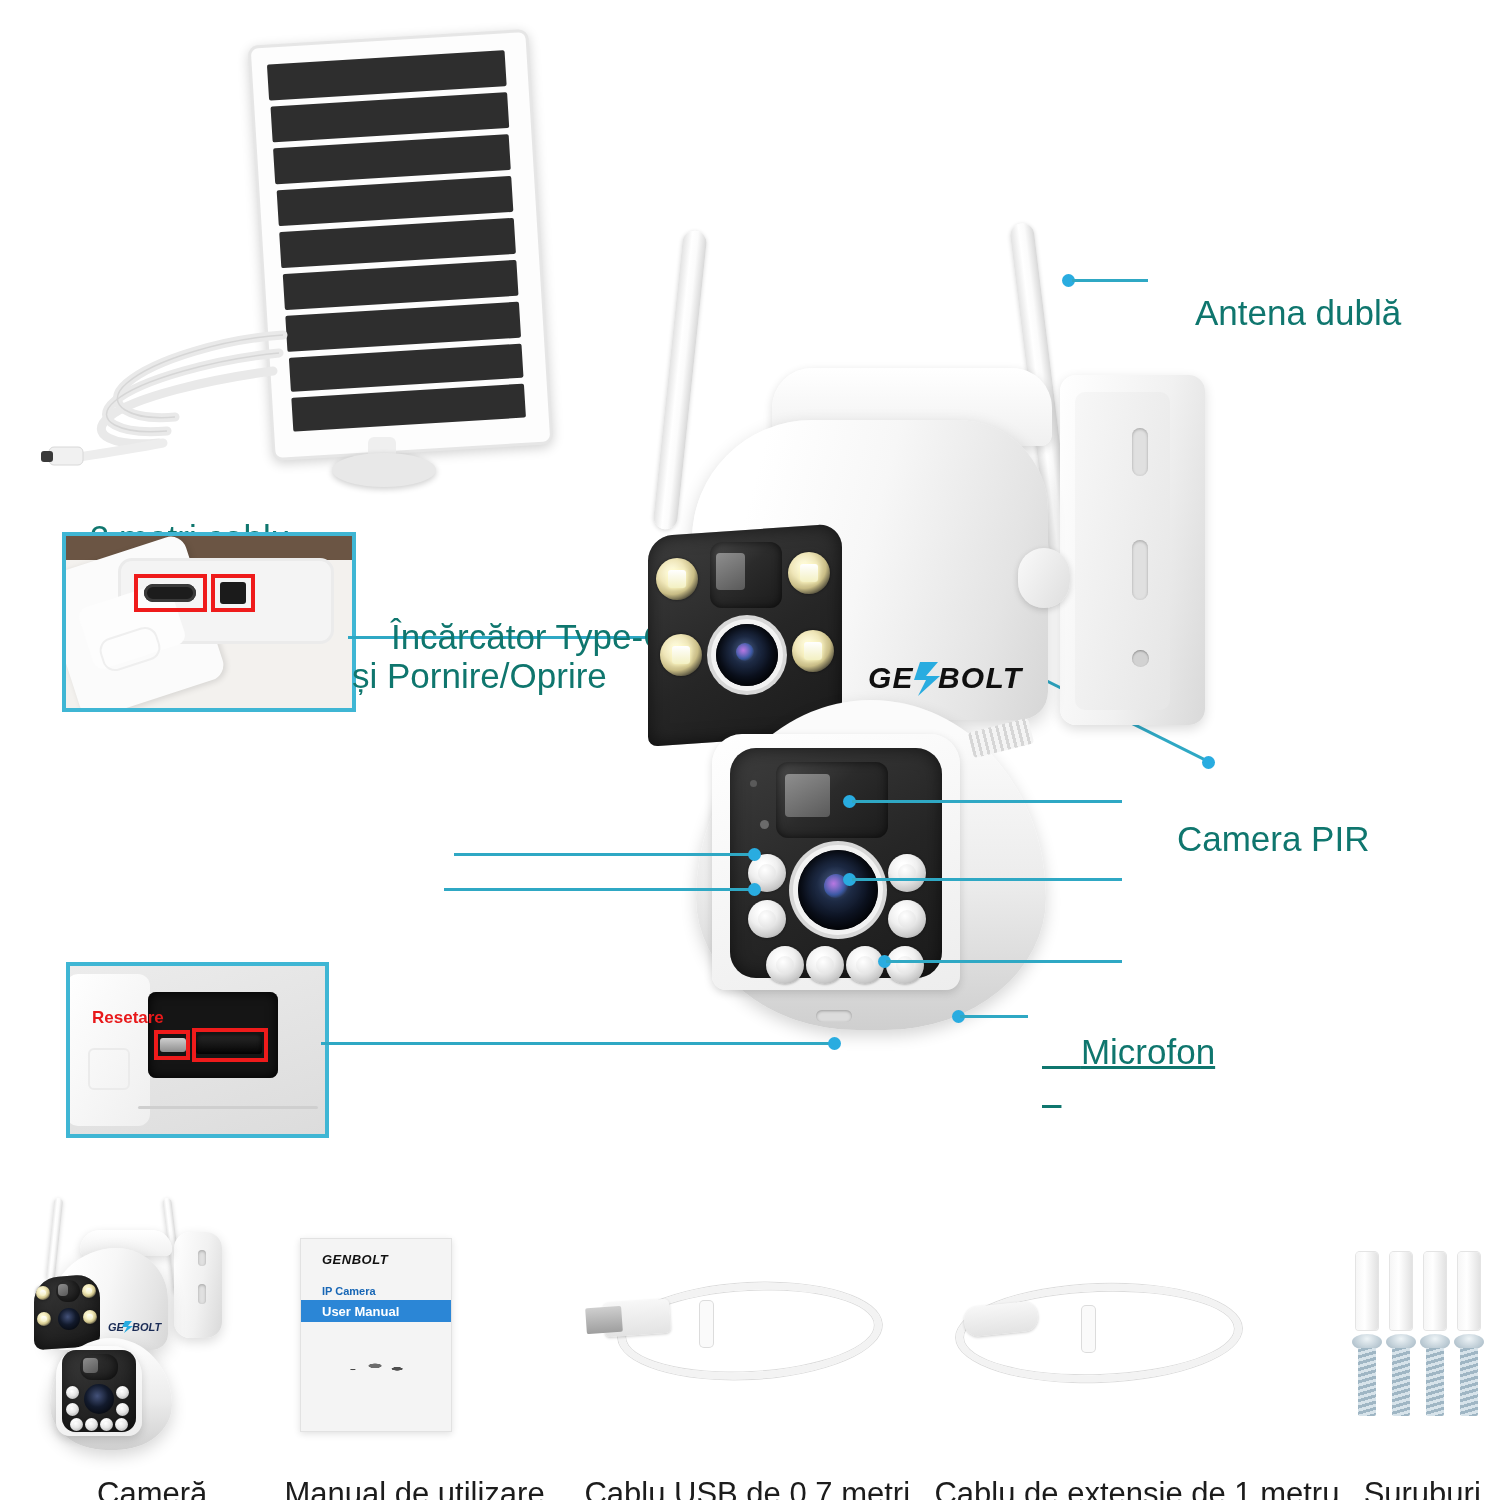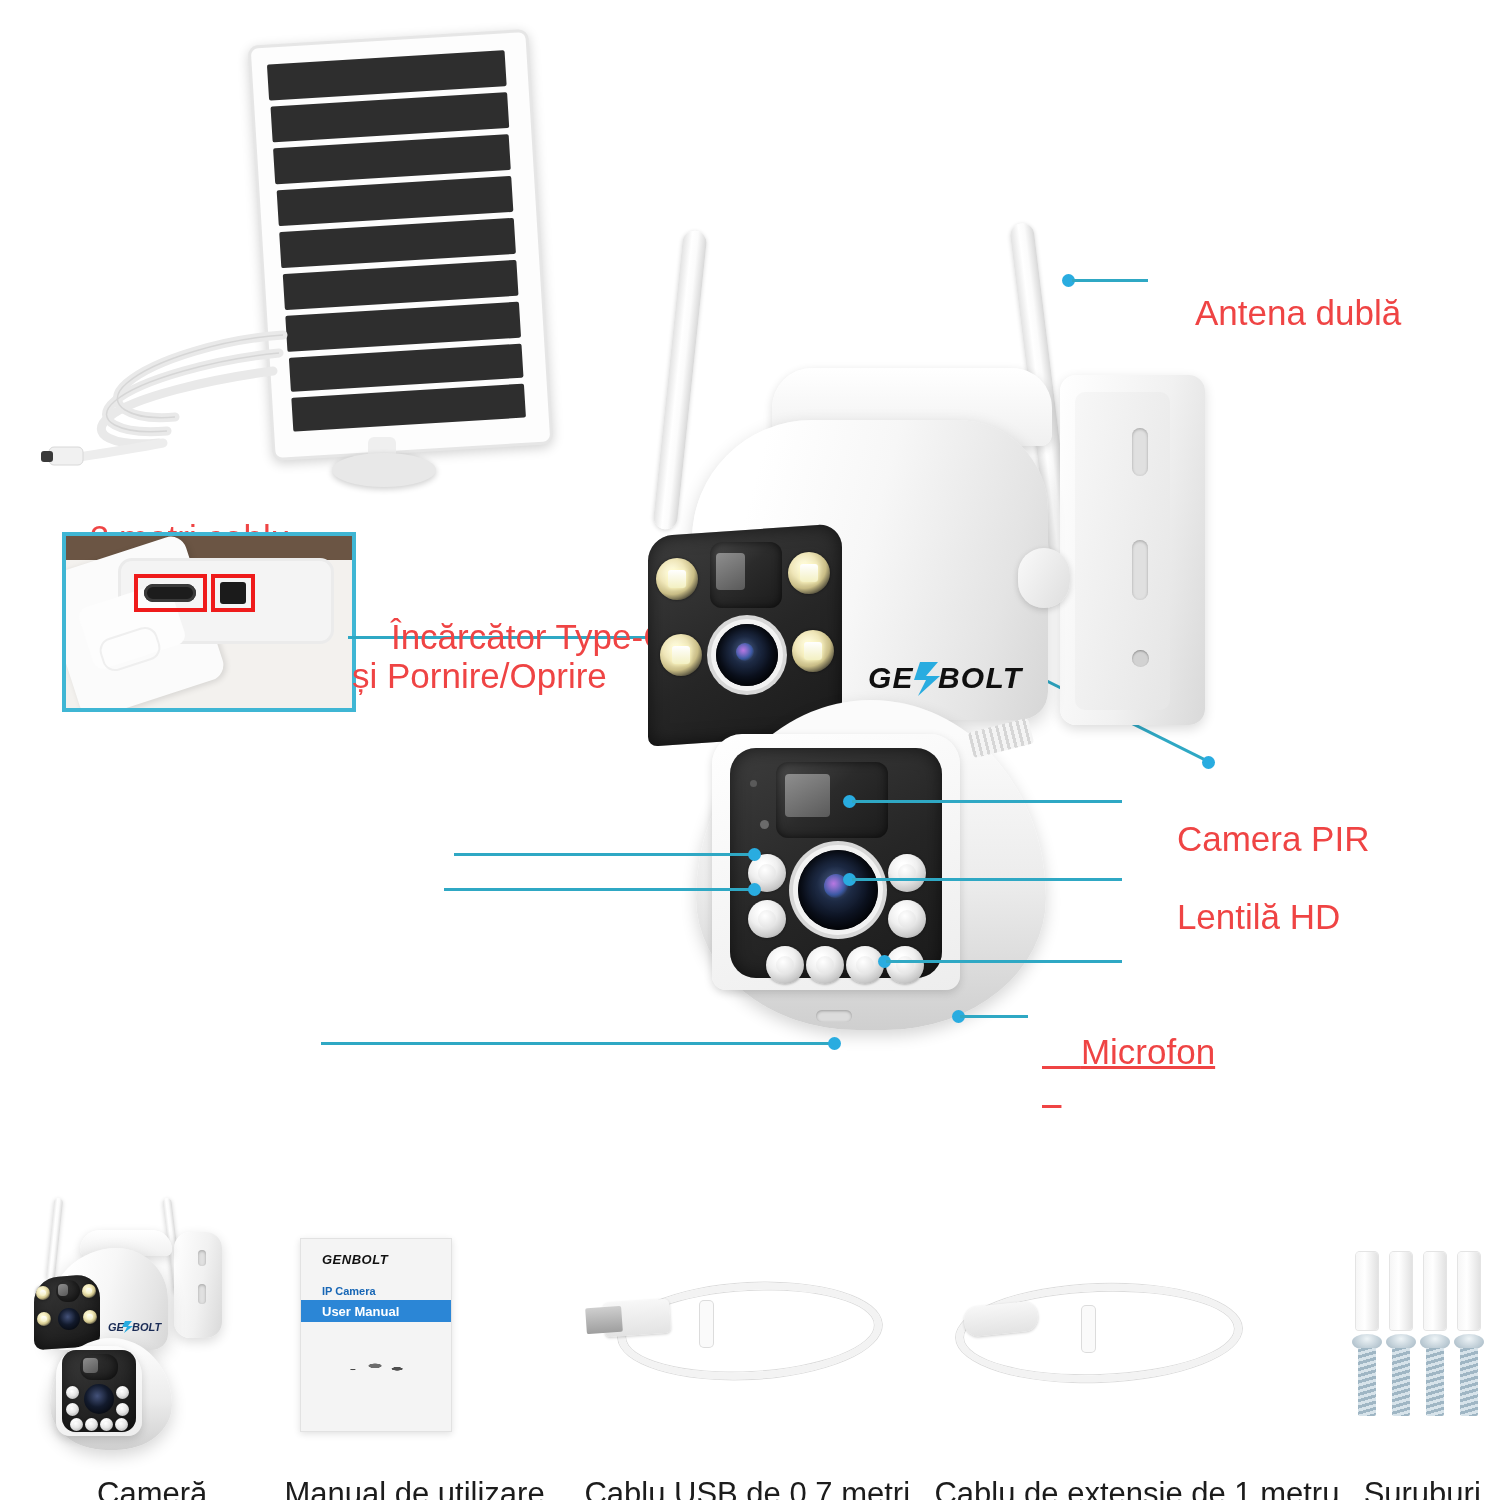--- a/index.html
+++ b/index.html
@@ -1,20 +1,20 @@
 <!DOCTYPE html>
 <html><head>
 <meta charset="utf-8">
 <style>
   html,body{margin:0;padding:0;background:#ffffff;}
   body{width:1500px;height:1500px;position:relative;overflow:hidden;
        font-family:"Liberation Sans","DejaVu Sans",sans-serif;color:#1a1a1a;}
   .stage{position:absolute;inset:0;}
   .abs{position:absolute;}
-  .lbl{position:absolute;font-size:35px;line-height:1.12;color:#ef4444;white-space:pre;}
+  .lbl{position:absolute;font-size:35px;line-height:1.12;color:#0f766e;white-space:pre;}
   .leader{position:absolute;background:#2fa8c4;height:3px;}
   .dot{position:absolute;width:13px;height:13px;border-radius:50%;background:#29ace0;}
   .diag{position:absolute;transform-origin:0 0;background:#2fa8c4;height:3px;}
 
   
   .inset{position:absolute;border:4px solid #3fb6d4;background:#f2efe9;overflow:hidden;}
   .redbox{position:absolute;border:4px solid #ef1b1b;box-sizing:border-box;}
 
   
   .solar-frame{position:absolute;background:#fdfdfd;border:3px solid #e6e6e6;border-radius:10px;
@@ -212,39 +212,48 @@
   </div>
 
   <div class="dot" style="left:843px;top:795px;"></div>
   <div class="leader" style="left:852px;top:800px;width:270px;"></div>
   <div class="lbl" style="left:1138px;top:780px;">
     <span>Camera PIR</span>
   </div>
 
   <div class="dot" style="left:843px;top:873px;"></div>
   <div class="leader" style="left:852px;top:878px;width:270px;"></div>
-  <div class="lbl" style="left:1138px;top:858px;">
-    <span>Lentilă HD</span>
-  </div>
 
   <div class="dot" style="left:878px;top:955px;"></div>
   <div class="leader" style="left:886px;top:960px;width:236px;"></div>
 
   <div class="dot" style="left:952px;top:1010px;"></div>
   <div class="leader" style="left:960px;top:1015px;width:68px;"></div>
   <div class="lbl" style="left:1042px;top:993px;text-decoration:underline;">
     <span>Microfon</span>
   </div>
 
   <div class="leader" style="left:454px;top:853px;width:296px;"></div>
   <div class="dot" style="left:748px;top:848px;"></div>
 
   <div class="leader" style="left:444px;top:888px;width:308px;"></div>
   <div class="dot" style="left:748px;top:883px;"></div>
 
+  <div class="inset" style="left:66px;top:962px;width:255px;height:168px;">
+    <div class="abs" style="inset:0;background:linear-gradient(160deg,#ececec,#dcdcdc);"></div>
+    <div class="abs" style="left:-4px;top:8px;width:84px;height:152px;background:linear-gradient(120deg,#ffffff,#efefef);border-radius:12px;"></div>
+    <div class="abs" style="left:18px;top:82px;width:38px;height:38px;border:2px solid #ebebeb;border-radius:6px;"></div>
+    <div class="abs" style="left:78px;top:26px;width:130px;height:86px;background:#151515;border-radius:8px;box-shadow:inset 0 0 12px #000;"></div>
+    <div class="abs" style="left:90px;top:72px;width:26px;height:14px;border-radius:3px;background:linear-gradient(180deg,#cfcfcf,#8e8e8e);"></div>
+    <div class="abs" style="left:126px;top:68px;width:66px;height:20px;border-radius:3px;background:linear-gradient(180deg,#2a2a2a,#050505);box-shadow:inset 0 0 5px #000;"></div>
+    <div class="redbox" style="left:84px;top:64px;width:36px;height:30px;"></div>
+    <div class="redbox" style="left:122px;top:62px;width:76px;height:34px;"></div>
+    <div class="abs" style="left:22px;top:42px;font-size:17px;font-weight:bold;color:#e8191b;"><span>Resetare</span></div>
+    <div class="abs" style="left:68px;top:140px;width:180px;height:3px;background:#cfcfcf;border-radius:2px;"></div>
+  </div>
   <div class="leader" style="left:321px;top:1042px;width:514px;"></div>
   <div class="dot" style="left:828px;top:1037px;"></div>
 
   <div class="abs" style="left:22px;top:1198px;width:230px;height:230px;">
     <div class="ant" style="left:28px;top:0px;width:9px;height:82px;transform:rotate(6deg);"></div>
     <div class="ant" style="left:146px;top:0px;width:9px;height:96px;transform:rotate(-7deg);"></div>
     <div class="bracket" style="left:152px;top:34px;width:48px;height:106px;"></div>
     <div class="bracket-slot" style="left:176px;top:52px;width:8px;height:16px;"></div>
     <div class="bracket-slot" style="left:176px;top:86px;width:8px;height:20px;"></div>
     <div class="topcap" style="left:58px;top:32px;width:92px;height:26px;"></div>

